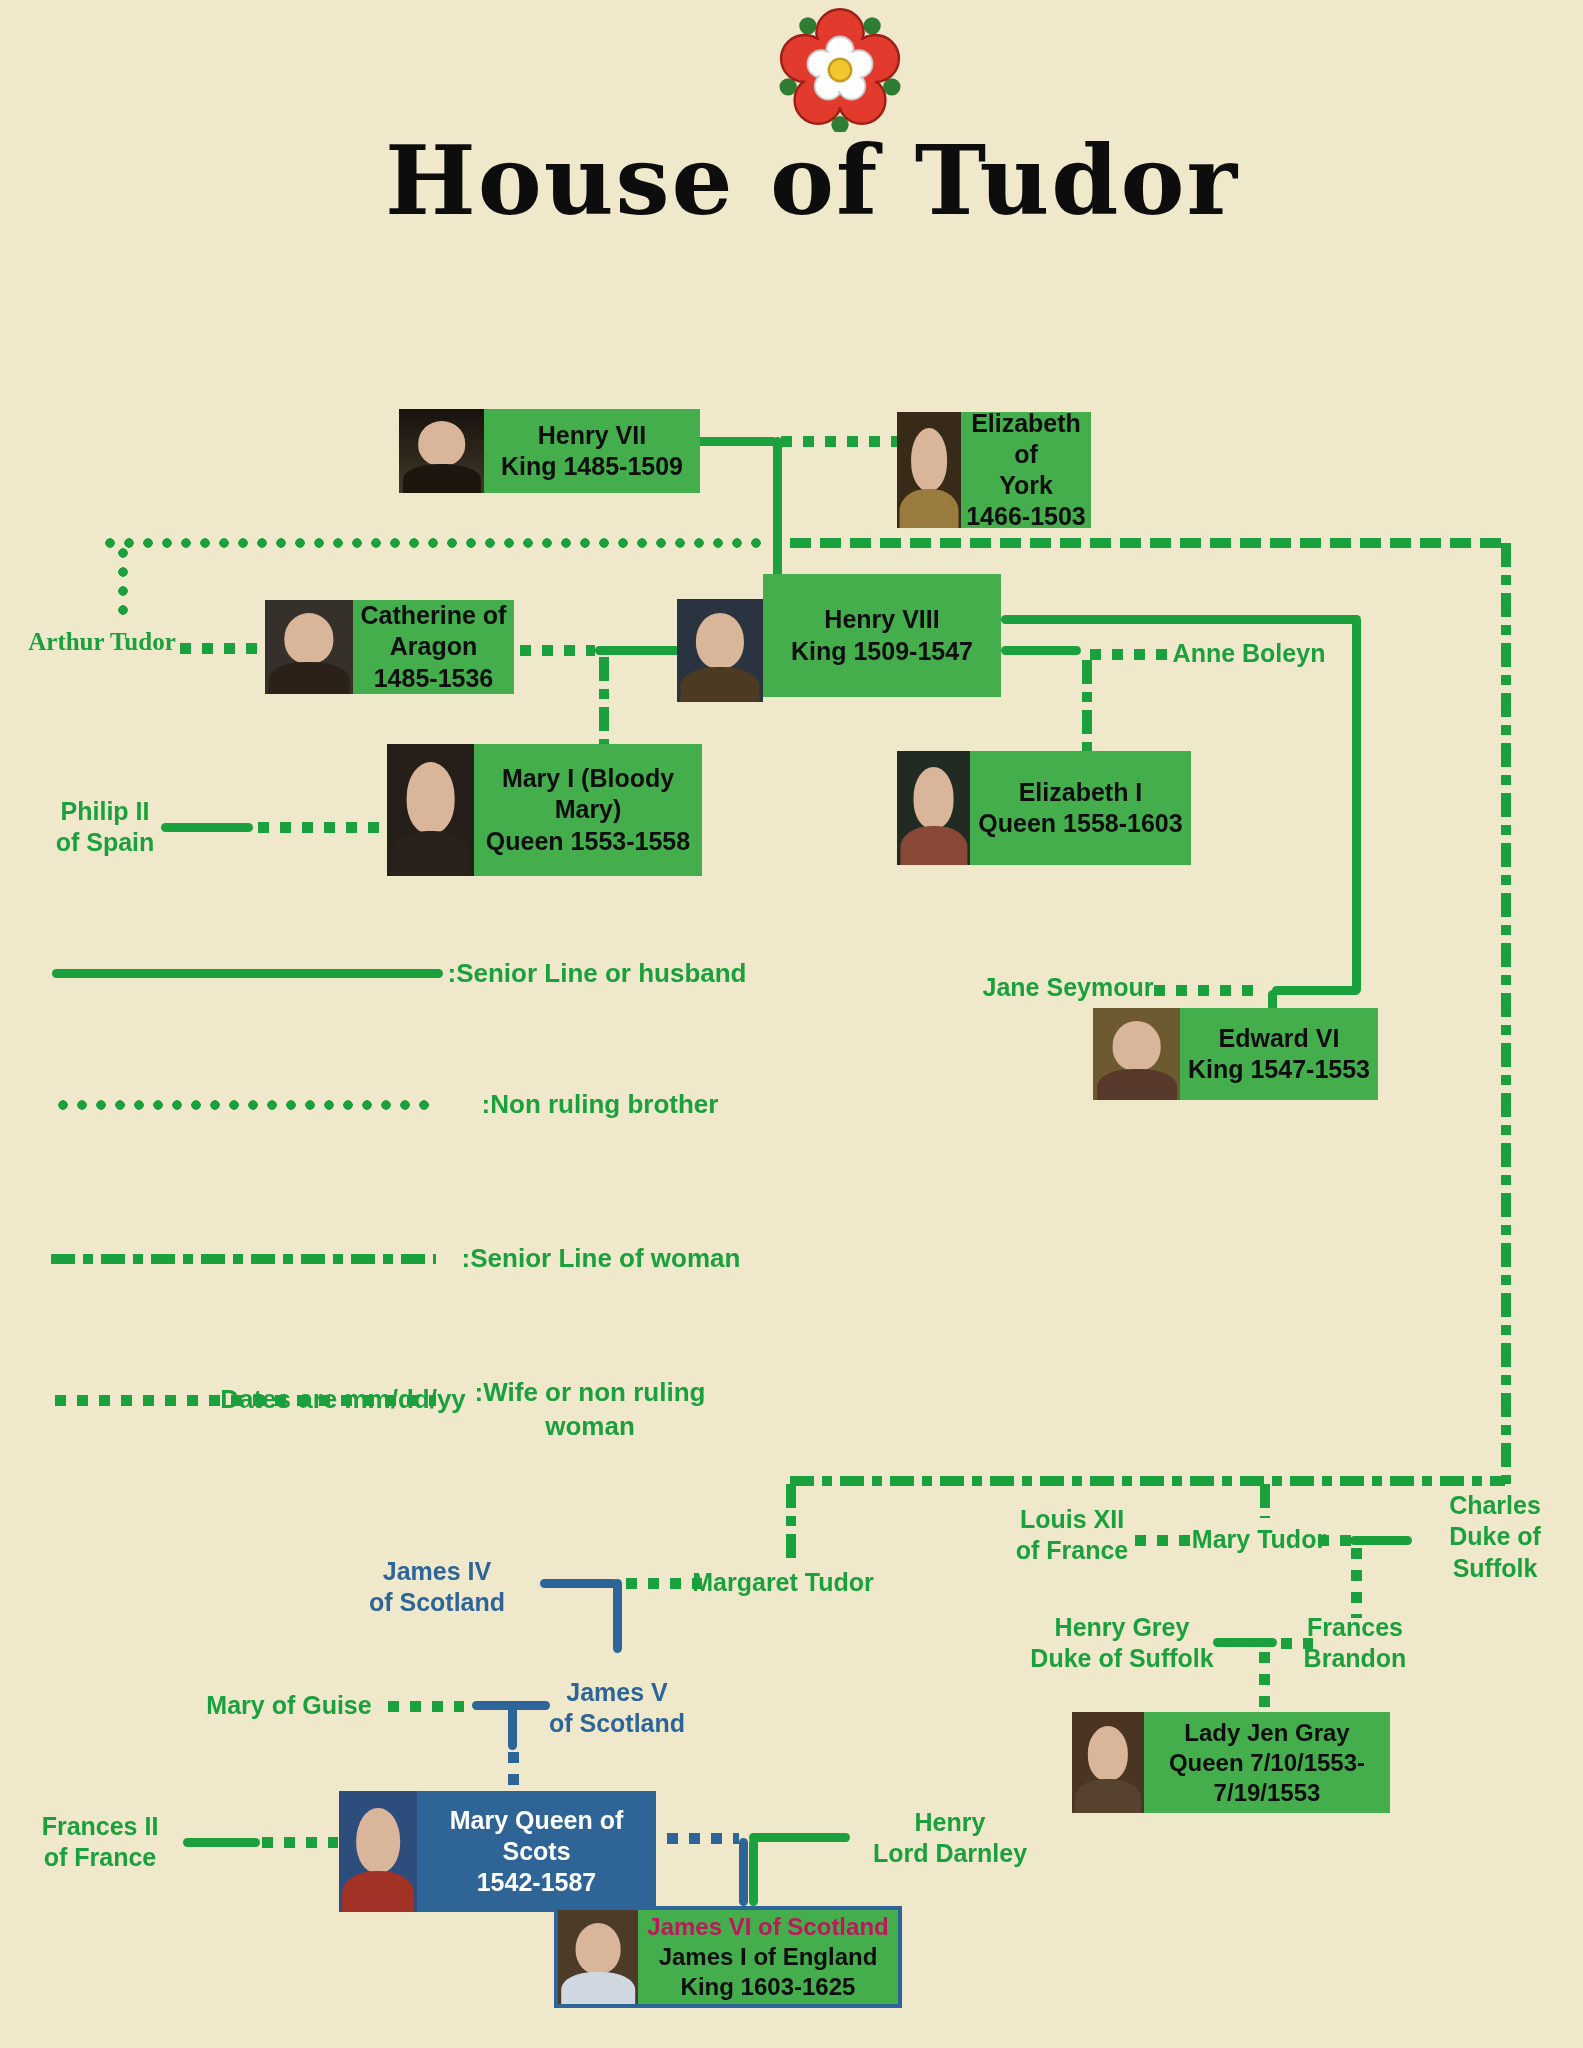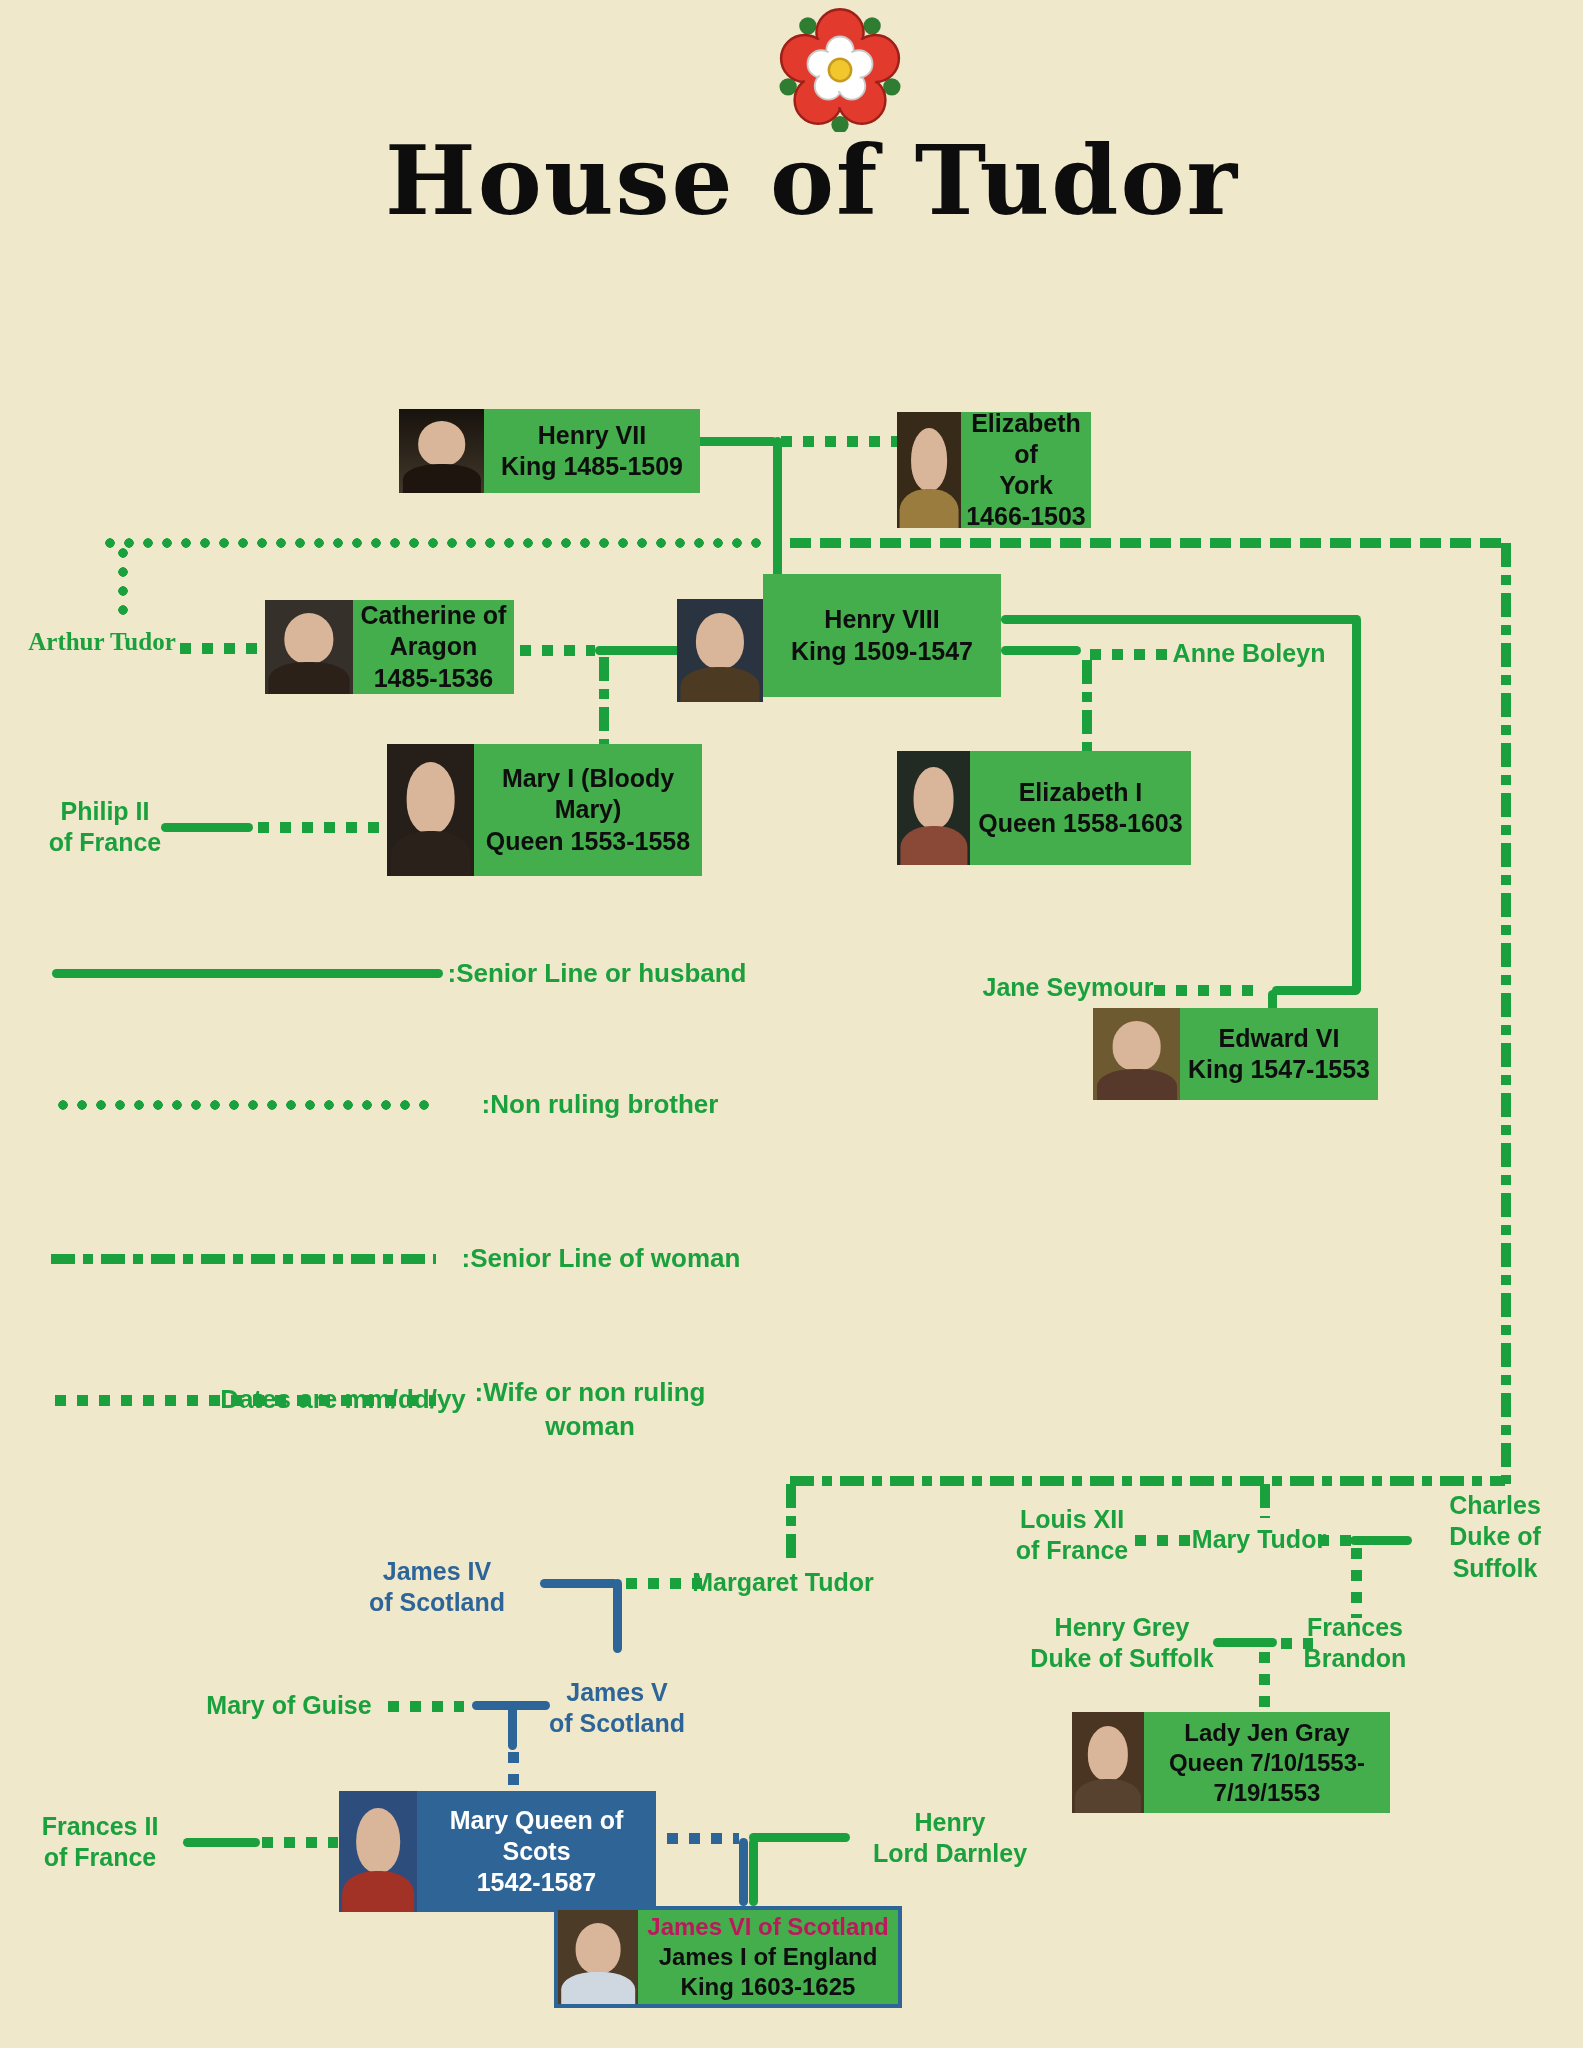--- a/index.html
+++ b/index.html
@@ -226,21 +226,21 @@
   <div class="portrait p-j6" style="left:558px;top:1910px;width:80px;height:94px;"></div>
   <div class="pbox" style="left:638px;top:1910px;width:260px;height:94px;background:transparent;font-size:24px;">
     <div class="slate">James VI of Scotland</div>
     <div>James I of England</div>
     <div>King 1603-1625</div>
   </div>
 
   <div class="flabel" style="left:102px;top:642px;font-family:Liberation Serif, serif;">Arthur Tudor</div>
   <div class="flabel" style="left:1249px;top:654px;">Anne Boleyn</div>
   <div class="flabel" style="left:105px;top:827px;">Philip II
-of France</div>
+of Spain</div>
   <div class="flabel" style="left:1068px;top:988px;">Jane Seymour</div>
   <div class="flabel" style="left:1072px;top:1535px;">Louis XII
 of France</div>
   <div class="flabel" style="left:1259px;top:1540px;">Mary Tudor</div>
   <div class="flabel" style="left:1495px;top:1537px;">Charles
 Duke of Suffolk</div>
   <div class="flabel" style="left:783px;top:1583px;">Margaret Tudor</div>
   <div class="flabel" style="left:1122px;top:1643px;">Henry Grey
 Duke of Suffolk</div>
   <div class="flabel" style="left:1355px;top:1643px;">Frances

